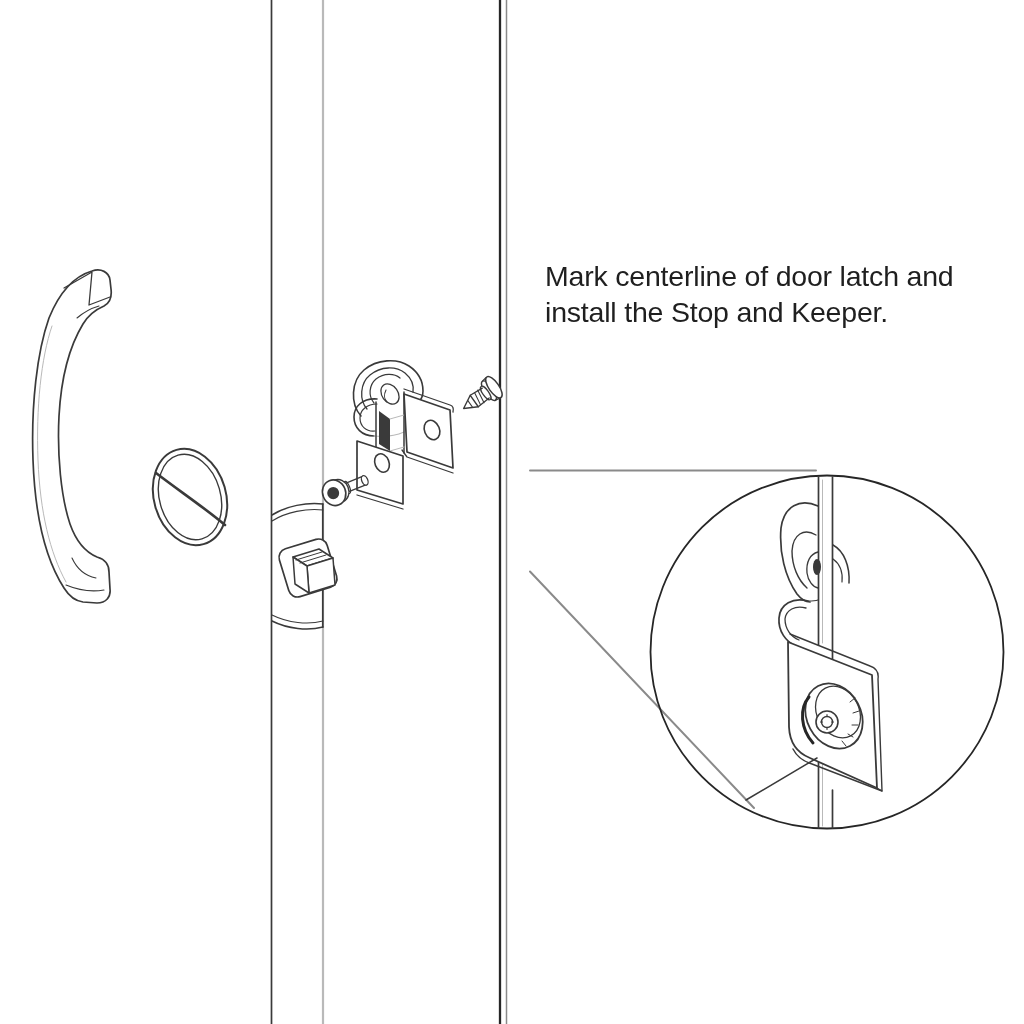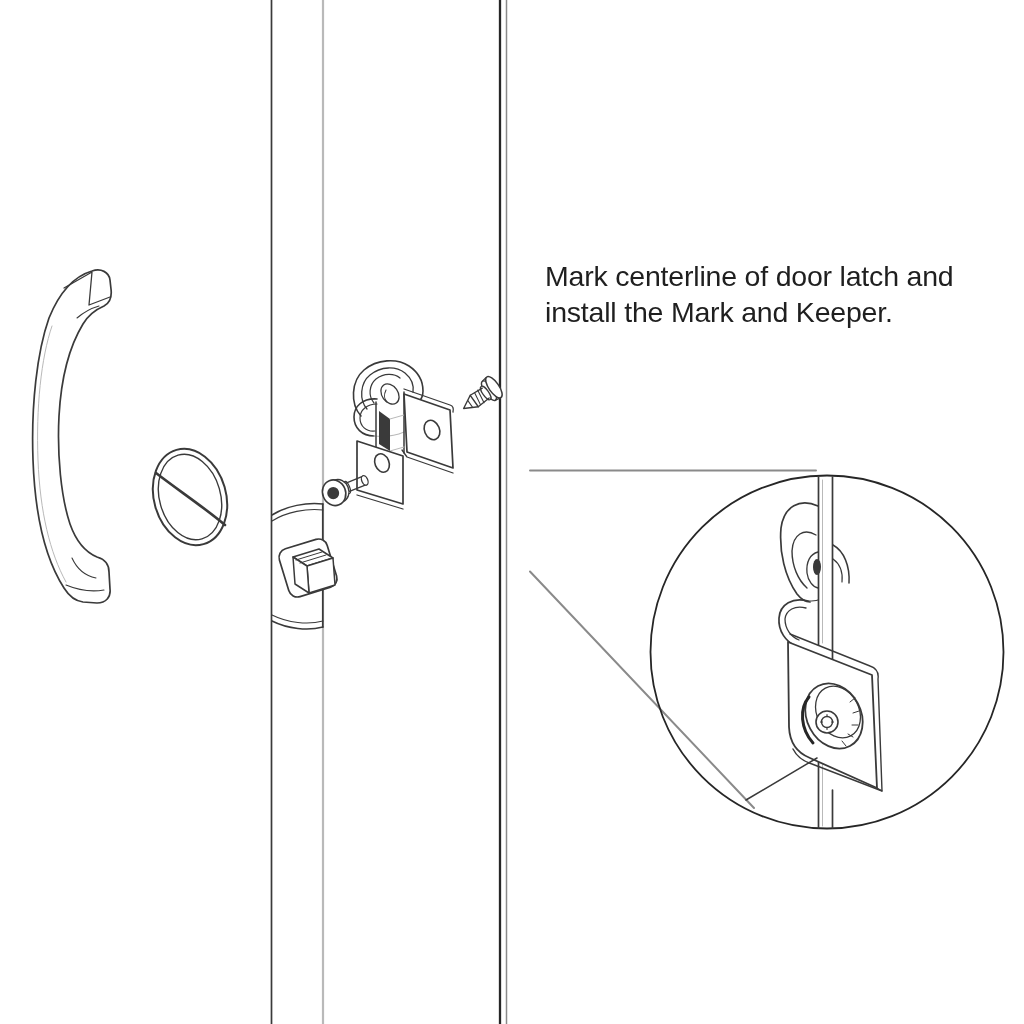--- a/index.html
+++ b/index.html
@@ -171,16 +171,16 @@
         <path class="sd" stroke-width="1.1" d="M 827,714.5 L 827,716.5 M 820.5,722 L 822.5,722
           M 827,727.5 L 827,729.5 M 831.5,722 L 833.5,722"></path>
       </g>
 
       <line x1="746" y1="800" x2="817" y2="758" class="sd" stroke-width="1.5"></line>
     </g>
   </svg>
 
   <div class="instruction">
     <div>Mark centerline of door latch and</div>
-    <div>install the Mark and Keeper.</div>
+    <div>install the Stop and Keeper.</div>
   </div>
 
 </div>
 
 </body></html>

